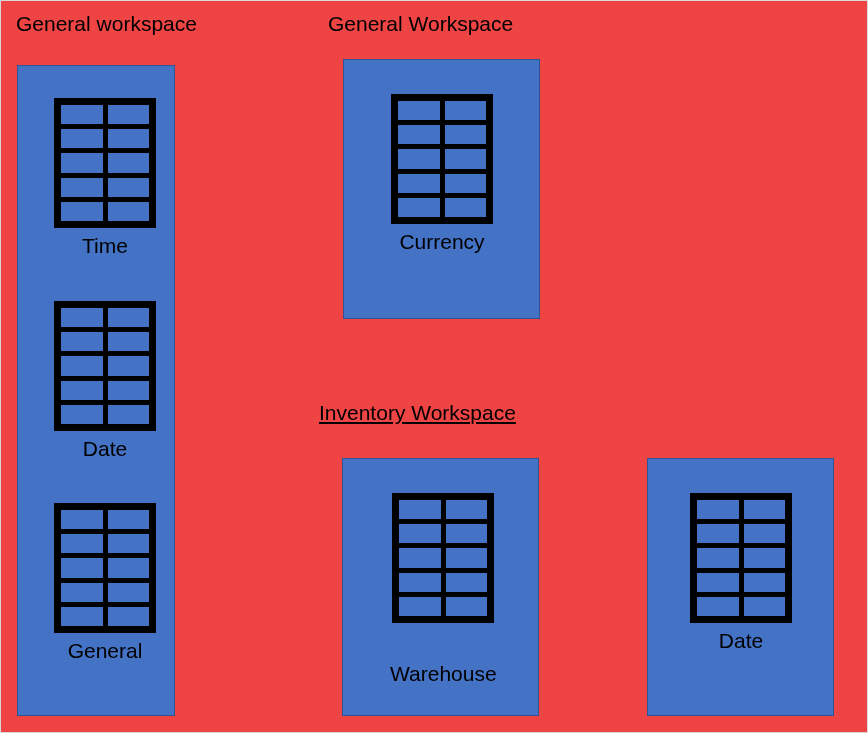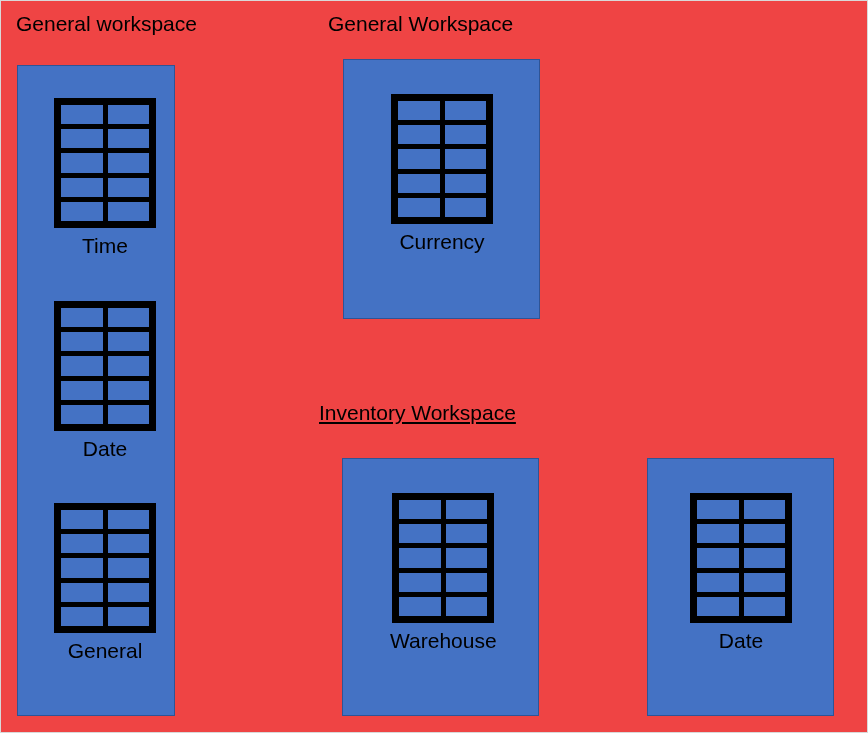--- a/index.html
+++ b/index.html
@@ -149,21 +149,21 @@
           <i></i>
       </div>
       <div class="entity-label">Currency</div>
     </div>
   </div>
 
   <div class="ws-title" style="left:318px; top:399px;text-decoration:underline;">Inventory Workspace</div>
 
   <div class="ws-box" style="left:341px; top:457px; width:197px; height:258px;">
 
-    <div class="entity" style="left:47px; top:34px;">
+    <div class="entity" style="left:47px; top:34px;gap:33px;">
       <div class="table-icon icon-lg">
         <i></i>
           <i></i>
           <i></i>
           <i></i>
           <i></i>
           <i></i>
           <i></i>
           <i></i>
           <i></i>

